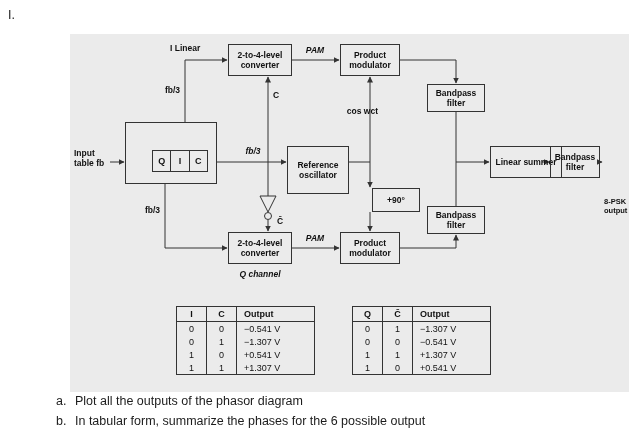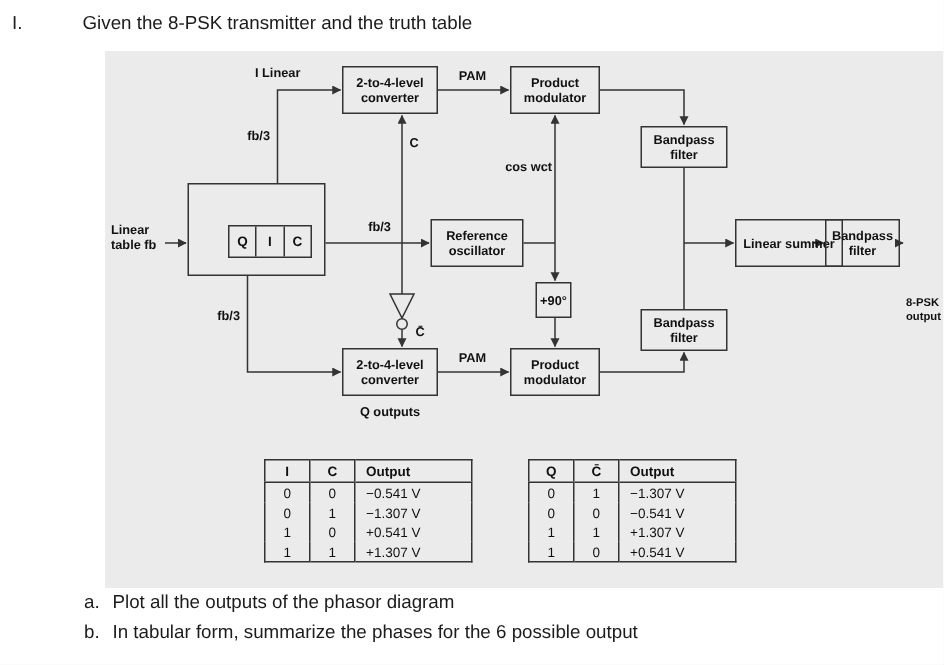--- a/index.html
+++ b/index.html
@@ -12,21 +12,21 @@
   .fig-bg { position:absolute; left:70px; top:34px; width:559px; height:358px; background:#ebebeb; }
 
   svg.wires { position:absolute; left:0; top:0; z-index:1; }
 
   .box { position:absolute; border:1px solid #333; display:flex; align-items:center; justify-content:center;
          text-align:center; font-size:8.5px; font-weight:700; color:#111; line-height:1.2;
          padding:1px 2px; z-index:2; }
 
   .lbl { position:absolute; font-size:8.5px; font-weight:700; color:#111; z-index:2; line-height:1.1; white-space:nowrap; }
   .lbl.rt { text-align:right; }
-  .lbl.ctr { text-align:center; }
+  .lbl.ctr { text-align:center;font-style:italic; }
   .lbl.sm { font-size:7.5px;margin-top:48px; }
 
   .splitter-inner { position:absolute; left:152px; top:150px; width:56px; height:22px; border:1px solid #333;
                     display:flex; z-index:3; }
   .splitter-inner .cell { flex:1; display:flex; align-items:center; justify-content:center;
                           font-size:9px; font-weight:700; color:#111; }
   .splitter-inner .cell + .cell { border-left:1px solid #333; }
 
   .tbl { position:absolute; border-collapse:collapse; font-size:9px; color:#111; z-index:2; }
   .tbl { border:1px solid #333; }
@@ -38,21 +38,20 @@
 
   .footer-item { position:absolute; display:flex; font-size:12.5px; color:#1c1c1c; }
   .footer-item .mk { width:19px; }
 </style>
 </head>
 <body>
 
 <div class="page">
 
   <div class="doc-text" style="left:8px;top:8px">I.</div>
-  <div class="doc-text" style="left:55px;top:8px">Given the 8-PSK transmitter and the truth table</div>
 
   <div class="fig-bg"></div>
 
   <svg class="wires" width="629" height="443" viewBox="0 0 629 443">
     <defs>
       <marker id="ah" markerWidth="8" markerHeight="8" refX="5.5" refY="3" orient="auto">
         <path d="M0,0 L6,3 L0,6 Z" fill="#333"></path>
       </marker>
     </defs>
     <g stroke="#333" stroke-width="1" fill="none">
@@ -86,43 +85,43 @@
   <div class="box" style="left:340px;top:44px;width:60px;height:32px">Product modulator</div>
   <div class="box" style="left:427px;top:84px;width:58px;height:28px">Bandpass filter</div>
 
   <div class="box" style="left:125px;top:122px;width:92px;height:62px"></div>
   <div class="splitter-inner">
     <span class="cell">Q</span>
     <span class="cell">I</span>
     <span class="cell">C</span>
   </div>
 
-  <div class="box" style="left:287px;top:146px;width:62px;height:32px">Reference oscillator</div>
-  <div class="box" style="left:357px;top:188px;width:24px;height:24px">+90°</div>
+  <div class="box" style="left:287px;top:146px;width:62px;height:48px">Reference oscillator</div>
+  <div class="box" style="left:372px;top:188px;width:48px;height:24px">+90°</div>
   <div class="box" style="left:490px;top:146px;width:72px;height:32px">Linear summer</div>
   <div class="box" style="left:550px;top:146px;width:50px;height:32px">Bandpass filter</div>
   <div class="box" style="left:427px;top:206px;width:58px;height:28px">Bandpass filter</div>
 
   <div class="box" style="left:228px;top:232px;width:64px;height:32px">2-to-4-level converter</div>
   <div class="box" style="left:340px;top:232px;width:60px;height:32px">Product modulator</div>
 
   <div class="lbl" style="left:170px;top:44px">I Linear</div>
   <div class="lbl rt" style="left:154px;top:86px;width:26px">fb/3</div>
   <div class="lbl" style="left:273px;top:91px">C</div>
   <div class="lbl ctr" style="left:298px;top:46px;width:34px">PAM</div>
-  <div class="lbl rt" style="left:332px;top:107px;width:36px">cos wct</div>
+  <div class="lbl rt" style="left:342px;top:107px;width:36px">cos wct</div>
 
-  <div class="lbl" style="left:74px;top:149px">Linear</div>
+  <div class="lbl" style="left:74px;top:149px">Input</div>
   <div class="lbl" style="left:74px;top:159px">table fb</div>
 
   <div class="lbl ctr" style="left:240px;top:147px;width:26px">fb/3</div>
   <div class="lbl rt" style="left:134px;top:206px;width:26px">fb/3</div>
   <div class="lbl" style="left:277px;top:217px">C̄</div>
   <div class="lbl ctr" style="left:298px;top:234px;width:34px">PAM</div>
-  <div class="lbl ctr" style="left:230px;top:270px;width:60px">Q outputs</div>
+  <div class="lbl ctr" style="left:230px;top:270px;width:60px">Q channel</div>
 
   <div class="lbl sm" style="left:604px;top:150px">8-PSK</div>
   <div class="lbl sm" style="left:604px;top:159px">output</div>
 
   <table class="tbl" style="left:176px;top:306px">
     <thead>
       <tr>
         <th class="c-sm">I</th>
         <th class="c-sm">C</th>
         <th class="c-out">Output</th>

